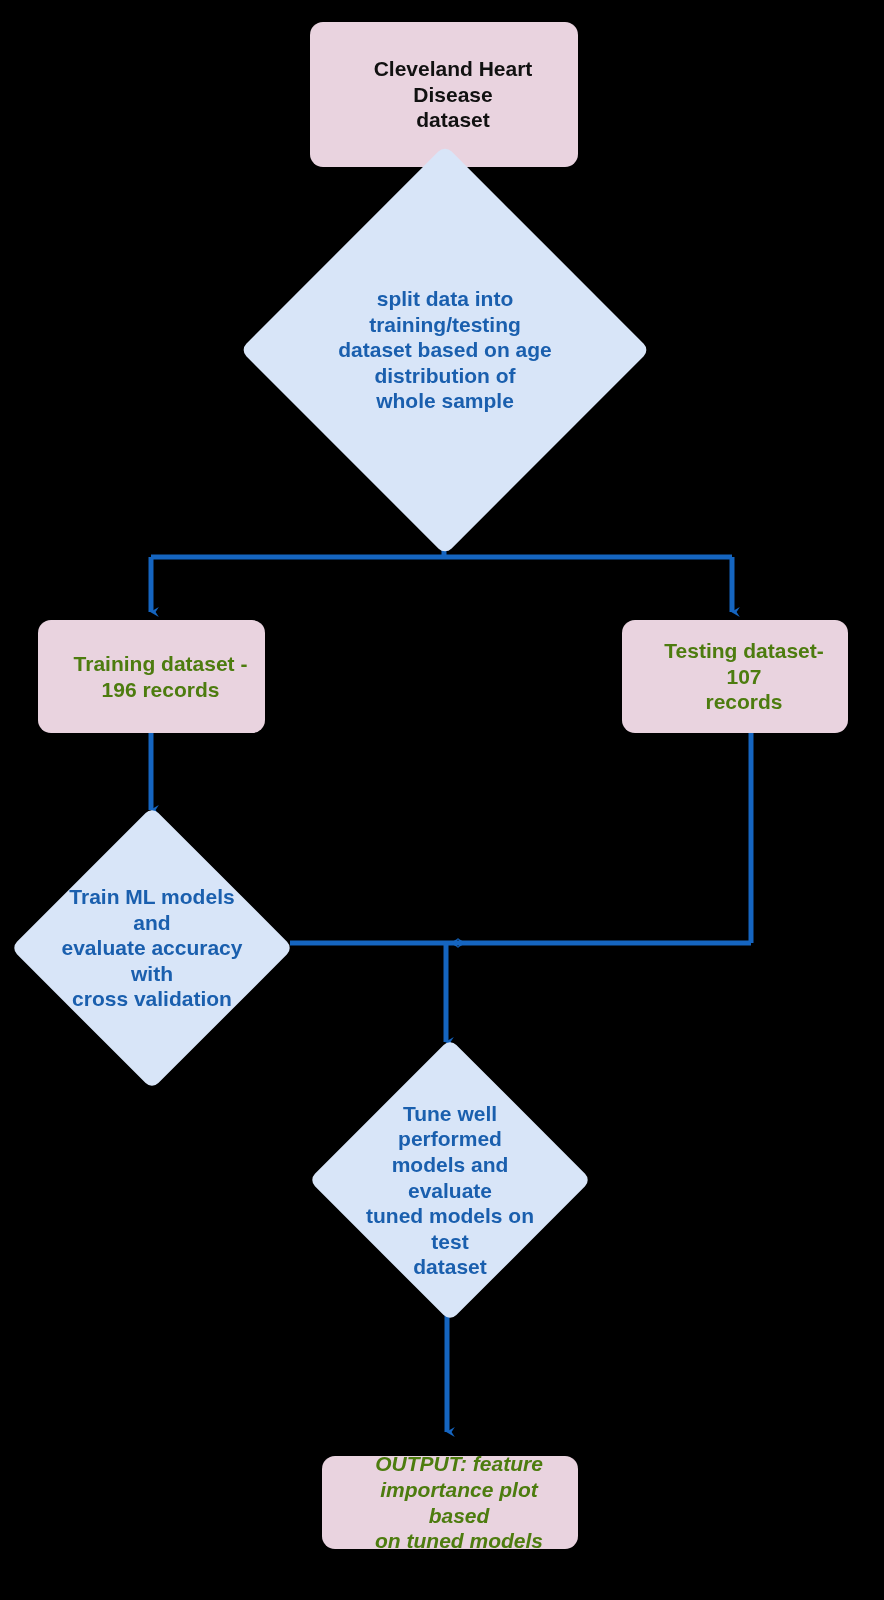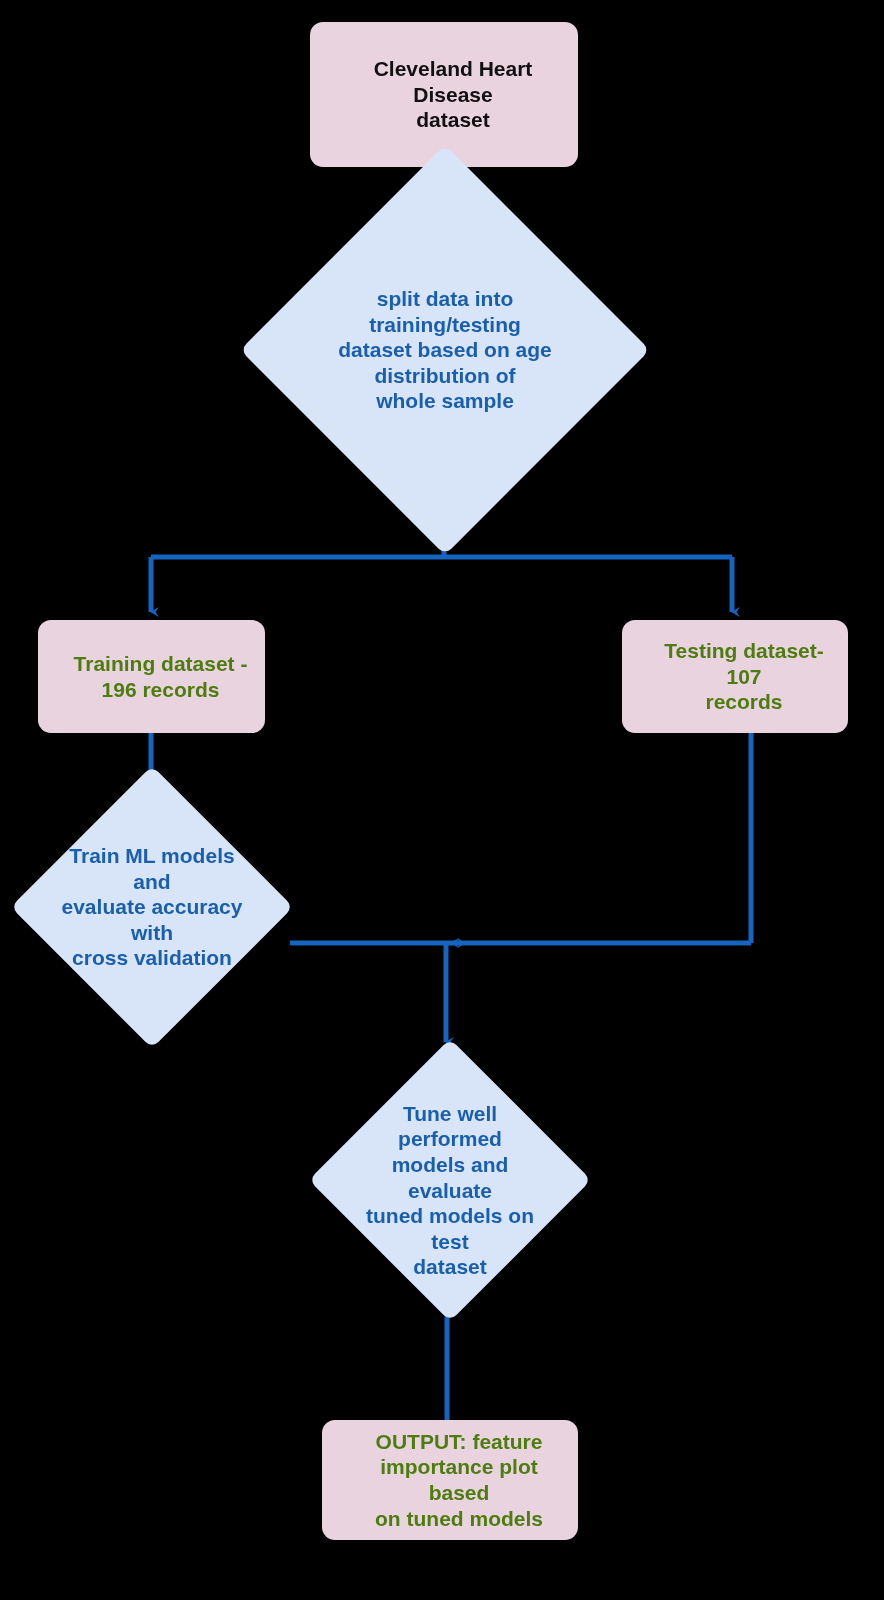--- a/index.html
+++ b/index.html
@@ -135,34 +135,34 @@
   <div class="node box" style="left:38px; top:620px; width:227px; height:113px;">
     <span class="label">Training dataset -
 196 records</span>
   </div>
 
   <div class="node box" style="left:622px; top:620px; width:226px; height:113px;">
     <span class="label">Testing dataset- 107
 records</span>
   </div>
 
-  <div class="node diamond" style="left:52px; top:807px; width:200px; height:200px;">
+  <div class="node diamond" style="left:52px; top:848px; width:200px; height:200px;">
     <span class="shape"></span>
     <span class="label" style="width:252px;">Train ML models and
 evaluate accuracy with
 cross validation</span>
   </div>
 
   <div class="node diamond" style="left:350px; top:1080px; width:200px; height:200px;align-items:flex-end;">
     <span class="shape"></span>
     <span class="label" style="width:240px;">Tune well performed
 models and evaluate
 tuned models on test
 dataset</span>
   </div>
 
-  <div class="node box" style="left:322px; top:1420px; width:256px; height:120px;">
+  <div class="node box" style="left:322px; top:1456px; width:256px; height:93px;font-style:italic;">
     <span class="label">OUTPUT: feature
 importance plot based
 on tuned models</span>
   </div>
 
 </div>
 
 </body></html>

